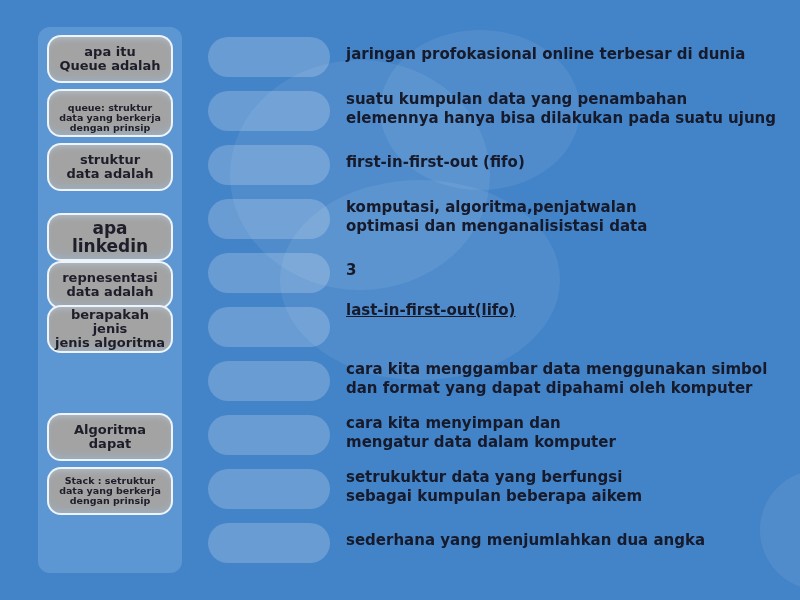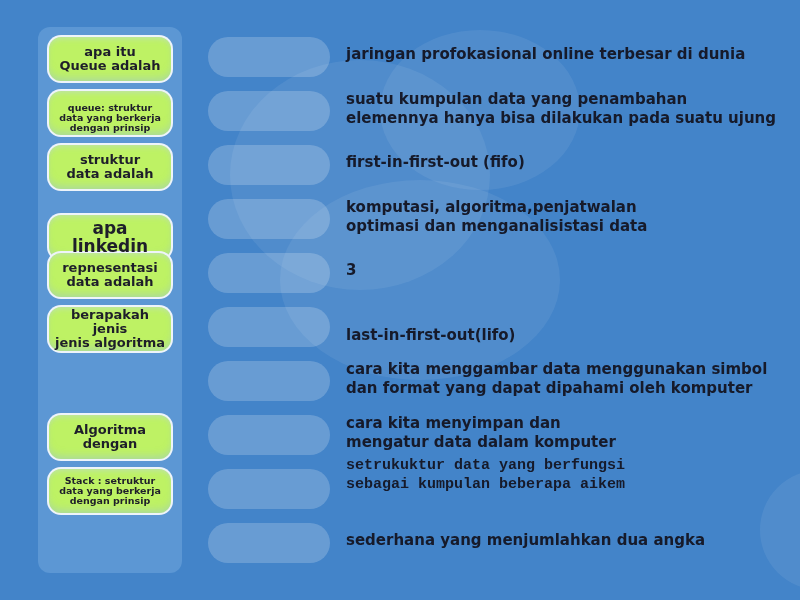--- a/index.html
+++ b/index.html
@@ -27,21 +27,21 @@
       width: 144px;
       height: 546px;
       background: #5c97d4;
       border-radius: 12px;
     }
     .card {
       position: absolute;
       left: 11px;
       width: 122px;
       height: 44px;
-      background: #bef264;
+      background: #a3a3a3;
       border-radius: 12px;
       box-shadow:
         0 0 0 2px #eef4fa,
         inset 0 -6px 8px -4px rgba(150,190,225,0.55),
         inset 0 5px 6px -4px rgba(190,215,240,0.6);
       display: flex;
       align-items: center;
       justify-content: center;
       text-align: center;
       color: #1e1e2a;
@@ -93,31 +93,31 @@
 data yang berkerja
 dengan prinsip</span>
   </div>
   <div class="card fs-md" style="top:118px;">
     <span style="white-space:pre-line;">struktur
 data adalah</span>
   </div>
   <div class="card fs-lg" style="top:188px;">
     <span style="white-space:pre-line;">apa linkedin</span>
   </div>
-  <div class="card fs-md" style="top:226px;">
+  <div class="card fs-md" style="top:236px;">
     <span style="white-space:pre-line;">repnesentasi
 data adalah</span>
   </div>
   <div class="card fs-md" style="top:280px;">
     <span style="white-space:pre-line;">berapakah jenis
 jenis algoritma</span>
   </div>
   <div class="card fs-md" style="top:388px;">
     <span style="white-space:pre-line;">Algoritma
-dengan</span>
+dapat</span>
   </div>
   <div class="card fs-sm" style="top:442px;">
     <span style="white-space:pre-line;">Stack : setruktur
 data yang berkerja
 dengan prinsip</span>
   </div>
 </div>
 
 <div class="slot" style="top:37px;"></div>
 <div class="slot" style="top:91px;"></div>
@@ -130,20 +130,20 @@
 <div class="slot" style="top:469px;"></div>
 <div class="slot" style="top:523px;"></div>
 
 <div class="answer" style="top:45px;">jaringan profokasional online terbesar di dunia</div>
 <div class="answer" style="top:90px;">suatu kumpulan data yang penambahan
 elemennya hanya bisa dilakukan pada suatu ujung</div>
 <div class="answer" style="top:153px;">first-in-first-out (fifo)</div>
 <div class="answer" style="top:198px;">komputasi, algoritma,penjatwalan
 optimasi dan menganalisistasi data</div>
 <div class="answer" style="top:261px;">3</div>
-<div class="answer" style="top:326px;">last-in-first-out(lifo)</div>
+<div class="answer" style="top:301px;text-decoration:underline;">last-in-first-out(lifo)</div>
 <div class="answer" style="top:360px;">cara kita menggambar data menggunakan simbol
 dan format yang dapat dipahami oleh komputer</div>
 <div class="answer" style="top:414px;">cara kita menyimpan dan
 mengatur data dalam komputer</div>
-<div class="answer" style="top:456px;font-family:Liberation Mono, monospace;">setrukuktur data yang berfungsi
+<div class="answer" style="top:468px;">setrukuktur data yang berfungsi
 sebagai kumpulan beberapa aikem</div>
 <div class="answer" style="top:531px;">sederhana yang menjumlahkan dua angka</div>
 
 </body></html>

